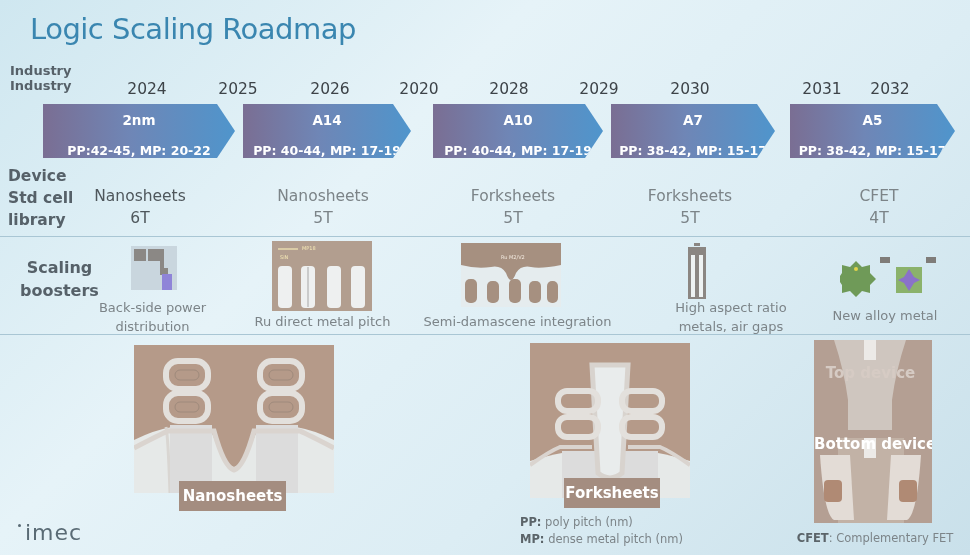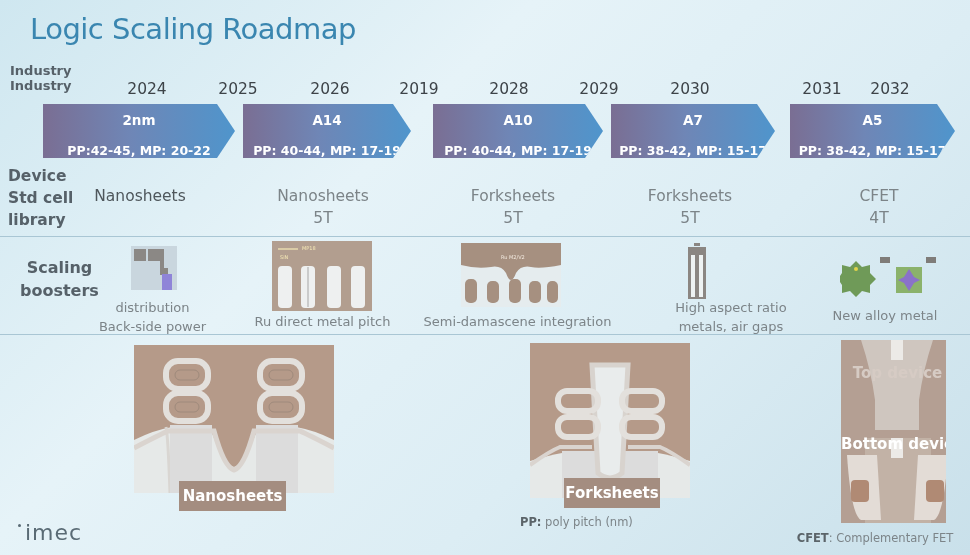--- a/index.html
+++ b/index.html
@@ -45,21 +45,21 @@
     <div>library</div>
   </div>
   <div class="rowlabel lbl-boost">
     <div>Scaling</div>
     <div>boosters</div>
   </div>
 
   <div class="year" style="left:117px">2024</div>
   <div class="year" style="left:208px">2025</div>
   <div class="year" style="left:300px">2026</div>
-  <div class="year" style="left:389px">2019</div>
+  <div class="year" style="left:389px">2020</div>
   <div class="year" style="left:479px">2028</div>
   <div class="year" style="left:569px">2029</div>
   <div class="year" style="left:660px">2030</div>
   <div class="year" style="left:792px">2031</div>
   <div class="year" style="left:860px">2032</div>
 
   <div class="arrow" style="left:43px;width:192px">
     <span class="node">2nm</span>
     <span class="pp">PP:42-45, MP: 20-22</span>
   </div>
@@ -75,20 +75,21 @@
     <span class="node">A7</span>
     <span class="pp">PP: 38-42, MP: 15-17</span>
   </div>
   <div class="arrow" style="left:790px;width:165px">
     <span class="node">A5</span>
     <span class="pp">PP: 38-42, MP: 15-17</span>
   </div>
 
   <div class="dev first" style="left:65px">
     <div>Nanosheets</div>
+    <div>6T</div>
   </div>
   <div class="dev" style="left:248px">
     <div>Nanosheets</div>
     <div>5T</div>
   </div>
   <div class="dev" style="left:438px">
     <div>Forksheets</div>
     <div>5T</div>
   </div>
   <div class="dev" style="left:615px">
@@ -107,22 +108,22 @@
     <svg width="46" height="44" viewBox="0 0 46 44">
       <rect x="0" y="0" width="46" height="44" fill="#c9d6de"></rect>
       <rect x="3" y="3" width="12" height="12" fill="#8b8885"></rect>
       <rect x="17" y="3" width="12" height="12" fill="#8b8885"></rect>
       <rect x="29" y="3" width="4" height="26" fill="#8b8885"></rect>
       <rect x="33" y="22" width="4" height="8" fill="#8b8885"></rect>
       <rect x="31" y="28" width="10" height="16" fill="#8f84d8"></rect>
     </svg>
   </div>
   <div class="boost-cap" style="left:85px;top:298px;width:135px">
+    <div>Back-side power</div>
     <div>distribution</div>
-    <div>Back-side power</div>
   </div>
 
   <div class="boost-img" style="left:272px;top:241px;width:100px;height:70px">
     <svg width="100" height="70" viewBox="0 0 100 70">
       <rect width="100" height="70" fill="#b29e8f"></rect>
       <line x1="6" y1="8" x2="26" y2="8" stroke="#f6e9b6" stroke-width="1.2"></line>
       <text x="30" y="9" font-size="5" fill="#f6e9b6" font-family="DejaVu Sans, sans-serif">MP18</text>
       <text x="8" y="18" font-size="5" fill="#f6e9b6" font-family="DejaVu Sans, sans-serif">SiN</text>
       <rect x="6" y="25" width="14" height="42" rx="4" fill="#eef0f0"></rect>
       <rect x="29" y="25" width="14" height="42" rx="4" fill="#eef0f0"></rect>
@@ -210,38 +211,39 @@
       <rect x="28" y="48" width="40" height="20" rx="9" fill="none" stroke="#e3e0dc" stroke-width="6"></rect>
       <rect x="28" y="74" width="40" height="20" rx="9" fill="none" stroke="#e3e0dc" stroke-width="6"></rect>
       <rect x="92" y="48" width="40" height="20" rx="9" fill="none" stroke="#e3e0dc" stroke-width="6"></rect>
       <rect x="92" y="74" width="40" height="20" rx="9" fill="none" stroke="#e3e0dc" stroke-width="6"></rect>
       <path d="M0 122 Q20 108 30 104 L62 104" stroke="#dad4cf" stroke-width="4" fill="none"></path>
       <path d="M160 122 Q140 108 130 104 L98 104" stroke="#dad4cf" stroke-width="4" fill="none"></path>
     </svg>
   </div>
   <div class="tem-label" style="left:564px;top:478px;width:96px;height:30px;line-height:30px">Forksheets</div>
 
-  <div class="tem" style="left:841px;top:340px;width:105px;height:183px;background:#b49f93">
+  <div class="tem" style="left:814px;top:340px;width:118px;height:183px;background:#b49f93">
     <svg width="113" height="183" viewBox="0 0 113 183">
       <rect width="113" height="183" fill="#b49f93"></rect>
       <path d="M20 0 Q30 30 34 60 L34 90 L78 90 L78 60 Q82 30 92 0" fill="#cfc6bf"></path>
       <rect x="50" y="0" width="12" height="20" fill="#eceae7"></rect>
       <rect x="24" y="98" width="66" height="85" fill="#c2b2a6"></rect>
       <path d="M6 115 Q10 175 20 180 L40 180 L36 115 Z" fill="#e3dcd6"></path>
       <path d="M107 115 Q103 175 93 180 L73 180 L77 115 Z" fill="#e3dcd6"></path>
       <rect x="10" y="140" width="18" height="22" rx="4" fill="#b08a74"></rect>
       <rect x="85" y="140" width="18" height="22" rx="4" fill="#b08a74"></rect>
       <rect x="50" y="98" width="12" height="20" fill="#eceae7"></rect>
     </svg>
     <div style="position:absolute;left:0;top:24px;width:113px;text-align:center;color:#d6cbc4;font-size:15px;font-weight:bold">Top device</div>
     <div style="position:absolute;left:0;top:95px;width:120px;text-align:center;color:#ffffff;font-size:15px;font-weight:bold;white-space:nowrap">Bottom device</div>
   </div>
 
   <div class="legend" style="left:520px;top:514px;width:208px">
     <div><b>PP:</b><span> poly pitch (nm)</span></div>
+    <div><b>MP:</b><span> dense metal pitch (nm)</span></div>
   </div>
   <div class="legend" style="left:790px;top:530px;width:170px;text-align:center">
     <b>CFET</b><span>: Complementary FET</span>
   </div>
 
   <div class="logo-dot"></div>
   <div class="logo" style="left:25px;top:520px">imec</div>
 </div>
 
 </body></html>

